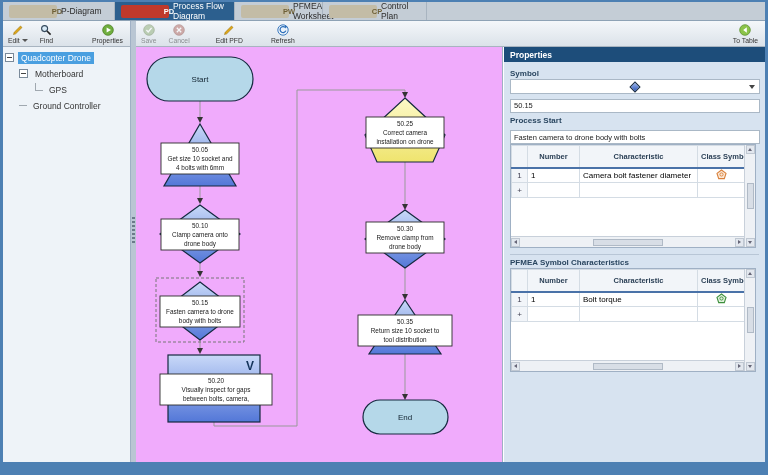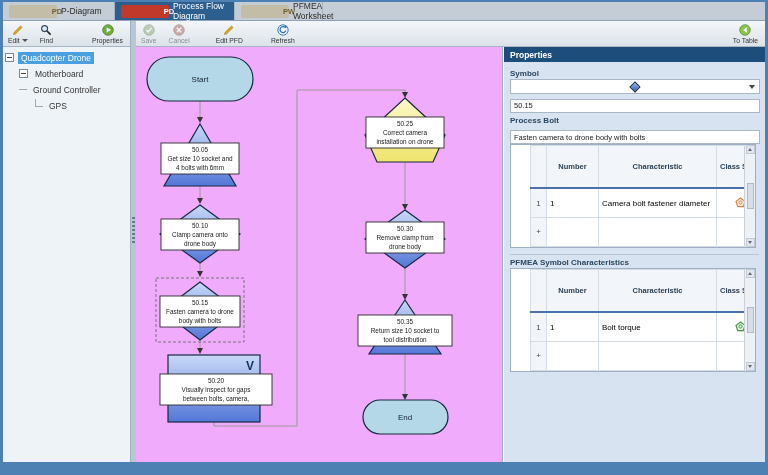--- a/index.html
+++ b/index.html
@@ -60,21 +60,21 @@
   .fld-label { font-size:8px; font-weight:bold; color:#2a4660; margin:3px 0 1px; }
   .fld-input { width:250px; height:14px; border:1px solid #aab8c6; background:#fff; font-size:7.5px;
     font-family:"Liberation Sans",sans-serif; padding:0 3px; color:#222; }
   .dropdown { width:250px; height:15px; border:1px solid #aab8c6; background:#fff; position:relative;
     display:flex; align-items:center; justify-content:center; }
   .diamond { width:8px; height:8px; transform:rotate(45deg); background:linear-gradient(135deg,#9db8ee,#2d55b8);
     border:1px solid #15293f; }
   .dd-caret { position:absolute; right:4px; top:5px; width:0; height:0;
     border-left:3.5px solid transparent; border-right:3.5px solid transparent; border-top:4px solid #444; }
   .tbl-box { width:246px; height:104px; border:1px solid #9fb0c4; background:#fff; display:flex; }
-  .tbl-main { flex:1; display:flex; flex-direction:row; overflow:hidden;margin-left:19px; }
+  .tbl-main { flex:1; display:flex; flex-direction:column; overflow:hidden; }
   table.grid { border-collapse:collapse; table-layout:fixed; width:234px; }
   table.grid th, table.grid td { border:1px solid #d4dce4; font-size:8px; height:15px; padding:0 3px; overflow:hidden; white-space:nowrap; }
   table.grid th { background:#f2f5f9; color:#2a3f55; font-weight:bold; font-size:7.5px; text-align:center;
     border-bottom:2px solid #4a72a8; height:22px; line-height:9px; }
   th.corner { width:16px; background:linear-gradient(to top right,#c9d3de 49%, #f2f5f9 51%); }
   td.rowhdr { width:16px; background:#f2f5f9; text-align:center; color:#445; }
   col.c-num{width:52px} col.c-char{width:118px} col.c-cls{width:48px}
   td.cls-cell { text-align:center; }
   .tbl-filler { flex:1; background:#fff; }
   .hscroll { height:11px; background:#eef1f5; border-top:1px solid #c8d0da; display:flex; align-items:center; }
@@ -99,20 +99,24 @@
       <span>P-Diagram</span>
     </div>
     <div class="tab tab2 active">
       <span class="badge">PD</span>
       <span>Process Flow Diagram</span>
     </div>
     <div class="tab tab3">
       <span class="badge">PW</span>
       <span>PFMEA Worksheet</span>
     </div>
+    <div class="tab tab4">
+      <span class="badge">CP</span>
+      <span>Control Plan</span>
+    </div>
   </div>
 
   <div class="content">
 
     <div class="left-panel">
       <div class="toolbar">
         <div class="tb-item">
           <svg class="icon12" viewBox="0 0 12 12">
               <path d="M1.5 10.5 L2.2 8.3 L8.5 2 L10 3.5 L3.7 9.8 Z" fill="#e0a818" stroke="#9a7410" stroke-width="0.6"></path>
             </svg>
@@ -136,27 +140,27 @@
       </div>
       <div class="tree">
         <div class="tree-row">
           <span class="expander"></span>
           <span class="tree-label selected">Quadcopter Drone</span>
         </div>
         <div class="tree-row ind1">
           <span class="expander"></span>
           <span class="tree-label">Motherboard</span>
         </div>
+        <div class="tree-row ind2">
+          <span class="l-line"></span>
+          <span class="tree-label">GPS</span>
+        </div>
         <div class="tree-row ind1">
           <span class="h-line"></span>
           <span class="tree-label">Ground Controller</span>
-        </div>
-        <div class="tree-row ind2">
-          <span class="l-line"></span>
-          <span class="tree-label">GPS</span>
         </div>
       </div>
     </div>
 
     <div class="splitter">
         <div class="grip"></div>
       </div>
 
     <div class="main">
       <div class="toolbar">
@@ -304,21 +308,21 @@
 
         <div class="props">
           <div class="props-header">Properties</div>
           <div class="props-body">
             <div class="fld-label">Symbol</div>
             <div class="dropdown">
               <span class="diamond"></span>
               <span class="dd-caret"></span>
             </div>
             <input class="fld-input" value="50.15" style="">
-            <div class="fld-label">Process Bolt</div>
+            <div class="fld-label">Process Start</div>
             <input class="fld-input" value="Fasten camera to drone body with bolts" style="">
 
             <div class="tbl-box">
               <div class="tbl-main">
                 <table class="grid">
                   <colgroup>
                       <col style="width:16px">
                       <col class="c-num">
                       <col class="c-char">
                       <col class="c-cls">

